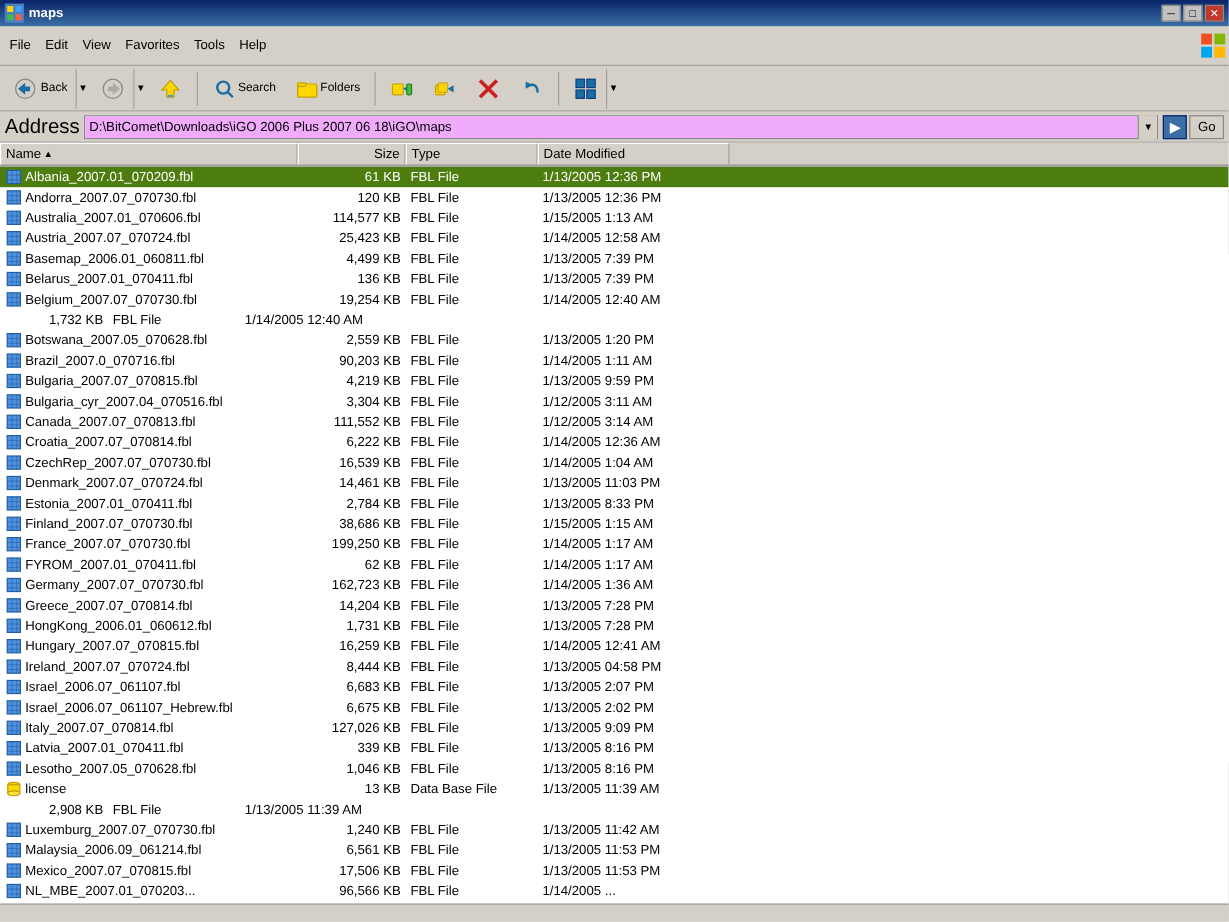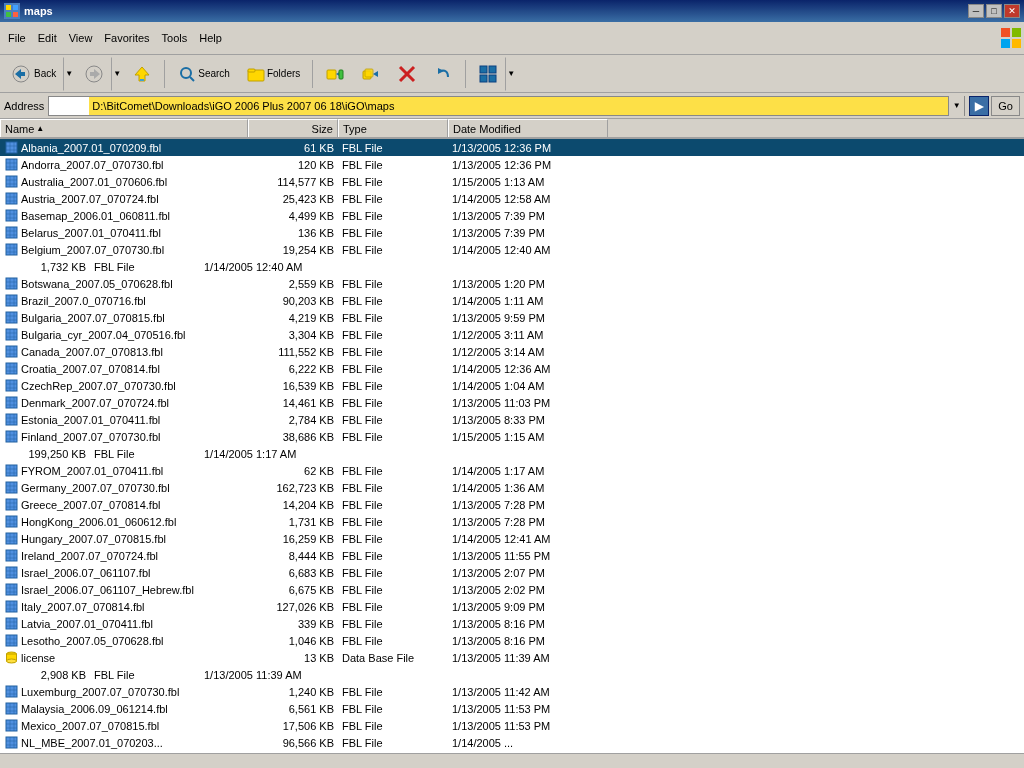--- a/index.html
+++ b/index.html
@@ -144,40 +144,39 @@
     .address-bar {
       background: #d4d0c8;
       height: 26px;
       display: flex;
       align-items: center;
       padding: 2px 4px;
       gap: 4px;
       border-bottom: 1px solid #a0a0a0;
     }
     .address-label {
-      font-size: 11px;
+      font-size: 17px;
       white-space: nowrap;
     }
     .address-input-wrap {
       flex: 1;
       display: flex;
       align-items: center;
       border: 1px solid #888;
       background: white;
       height: 20px;
     }
     .address-input {
       flex: 1;
       border: none;
       outline: none;
       font-size: 11px;
       padding: 0 3px;
-      background: #fde047;
+      background: #f0abfc;
       height: 18px;
-      margin-left: 40px;
     }
     .address-dropdown {
       width: 16px;
       height: 20px;
       border-left: 1px solid #888;
       background: #d4d0c8;
       display: flex;
       align-items: center;
       justify-content: center;
       cursor: pointer;
@@ -255,21 +254,21 @@
       overflow-y: auto;
       overflow-x: hidden;
     }
     .file-row {
       display: flex;
       align-items: center;
       height: 17px;
       cursor: default;
       border-bottom: none;
     }
-    .file-row.selected { background: #0c4a6e; color: white; }
+    .file-row.selected { background: #4d7c0f; color: white; }
     .file-cell {
       padding: 0 4px;
       overflow: hidden;
       white-space: nowrap;
       text-overflow: ellipsis;
       font-size: 11px;
       height: 100%;
       display: flex;
       align-items: center;
     }
@@ -782,20 +781,32 @@
         <line x1="9" y1="1" x2="9" y2="12" stroke="#2060a0" stroke-width="0.5"></line>
       </svg>
     </div>
       <span>Finland_2007.07_070730.fbl</span>
     </div>
     <div class="file-cell file-size-cell">38,686 KB</div>
     <div class="file-cell file-type-cell">FBL File</div>
     <div class="file-cell file-date-cell">1/15/2005 1:15 AM</div>
   </div>
         <div class="file-row">
+    <div class="file-cell file-name-cell">
+      <div class="file-icon">
+      <svg width="13" height="13" viewBox="0 0 13 13">
+        <rect x="1" y="1" width="11" height="11" fill="#5090e0" stroke="#2060a0" stroke-width="1"></rect>
+        <line x1="1" y1="5" x2="12" y2="5" stroke="#2060a0" stroke-width="0.5"></line>
+        <line x1="1" y1="9" x2="12" y2="9" stroke="#2060a0" stroke-width="0.5"></line>
+        <line x1="5" y1="1" x2="5" y2="12" stroke="#2060a0" stroke-width="0.5"></line>
+        <line x1="9" y1="1" x2="9" y2="12" stroke="#2060a0" stroke-width="0.5"></line>
+      </svg>
+    </div>
+      <span>France_2007.07_070730.fbl</span>
+    </div>
     <div class="file-cell file-size-cell">199,250 KB</div>
     <div class="file-cell file-type-cell">FBL File</div>
     <div class="file-cell file-date-cell">1/14/2005 1:17 AM</div>
   </div>
         <div class="file-row">
     <div class="file-cell file-name-cell">
       <div class="file-icon">
       <svg width="13" height="13" viewBox="0 0 13 13">
         <rect x="1" y="1" width="11" height="11" fill="#5090e0" stroke="#2060a0" stroke-width="1"></rect>
         <line x1="1" y1="5" x2="12" y2="5" stroke="#2060a0" stroke-width="0.5"></line>
@@ -886,21 +897,21 @@
         <line x1="1" y1="5" x2="12" y2="5" stroke="#2060a0" stroke-width="0.5"></line>
         <line x1="1" y1="9" x2="12" y2="9" stroke="#2060a0" stroke-width="0.5"></line>
         <line x1="5" y1="1" x2="5" y2="12" stroke="#2060a0" stroke-width="0.5"></line>
         <line x1="9" y1="1" x2="9" y2="12" stroke="#2060a0" stroke-width="0.5"></line>
       </svg>
     </div>
       <span>Ireland_2007.07_070724.fbl</span>
     </div>
     <div class="file-cell file-size-cell">8,444 KB</div>
     <div class="file-cell file-type-cell">FBL File</div>
-    <div class="file-cell file-date-cell">1/13/2005 11:55 PM</div>
+    <div class="file-cell file-date-cell">1/13/2005 04:58 PM</div>
   </div>
         <div class="file-row">
     <div class="file-cell file-name-cell">
       <div class="file-icon">
       <svg width="13" height="13" viewBox="0 0 13 13">
         <rect x="1" y="1" width="11" height="11" fill="#5090e0" stroke="#2060a0" stroke-width="1"></rect>
         <line x1="1" y1="5" x2="12" y2="5" stroke="#2060a0" stroke-width="0.5"></line>
         <line x1="1" y1="9" x2="12" y2="9" stroke="#2060a0" stroke-width="0.5"></line>
         <line x1="5" y1="1" x2="5" y2="12" stroke="#2060a0" stroke-width="0.5"></line>
         <line x1="9" y1="1" x2="9" y2="12" stroke="#2060a0" stroke-width="0.5"></line>

